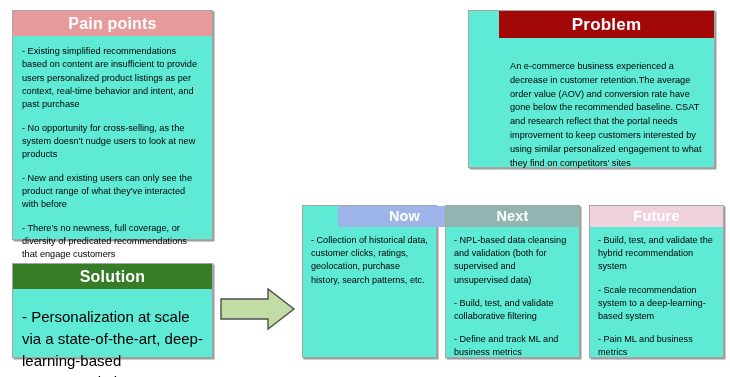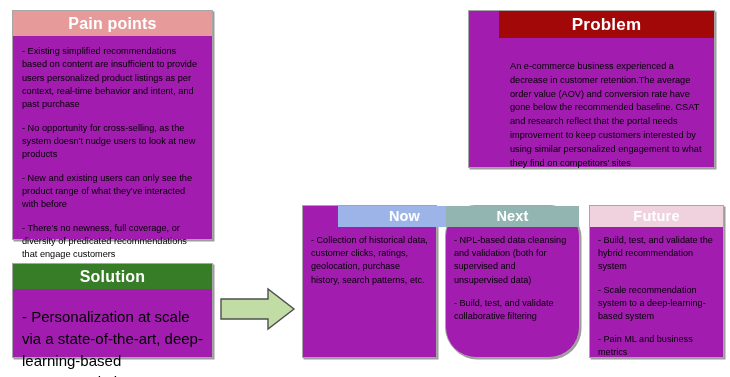--- a/index.html
+++ b/index.html
@@ -21,21 +21,21 @@
     position: absolute;
     left: 0; top: 0;
     width: 730px;
     height: 377px;
   }
 
   
   .card {
     position: absolute;
     box-sizing: border-box;
-    background: #a21caf;
+    background: #5eead4;
     border: 1px solid #a6a6a6;
     box-shadow: 1.5px 1.5px 0 0 rgba(140,140,140,0.85);
   }
   .card-header {
     box-sizing: border-box;
     width: 100%;
     text-align: center;
     color: #ffffff;
     font-weight: bold;
     letter-spacing: 0.2px;
@@ -117,21 +117,21 @@
     font-size: 14.5px;
   }
   .roadmap-card .card-body {
     padding: 7px 8px 6px 8px;
     font-size: 9.1px;
     line-height: 1.45;
   }
   .roadmap-card .card-body p { margin-bottom: 10px; }
 
   #now-card    { left: 302px; width: 135px; }
-  #next-card   { left: 445px; width: 135px; border-radius: 31px; }
+  #next-card   { left: 445px; width: 135px; }
   #future-card { left: 589px; width: 135px; }
 
   #now-card    .card-header { background: #9DB4E8; margin-left: 35px; }
   #next-card   .card-header { background: #92B5B2; }
   #future-card .card-header { background: #EFD2DE; }
 </style>
 </head>
 <body>
 
 <div class="canvas">
@@ -169,20 +169,21 @@
     <div class="card-body">
       <p>- Collection of historical data, customer clicks, ratings, geolocation, purchase history, search patterns, etc.</p>
     </div>
   </div>
 
   <div class="card roadmap-card" id="next-card">
     <div class="card-header">Next</div>
     <div class="card-body">
       <p>- NPL-based data cleansing and validation (both for supervised and unsupervised data)</p>
       <p>- Build, test, and validate collaborative filtering</p>
+      <p>- Define and track ML and business metrics</p>
     </div>
   </div>
 
   <div class="card roadmap-card" id="future-card">
     <div class="card-header">Future</div>
     <div class="card-body">
       <p>- Build, test, and validate the hybrid recommendation system</p>
       <p>- Scale recommendation system to a deep-learning-based system</p>
       <p>- Pain ML and business metrics</p>
     </div>

